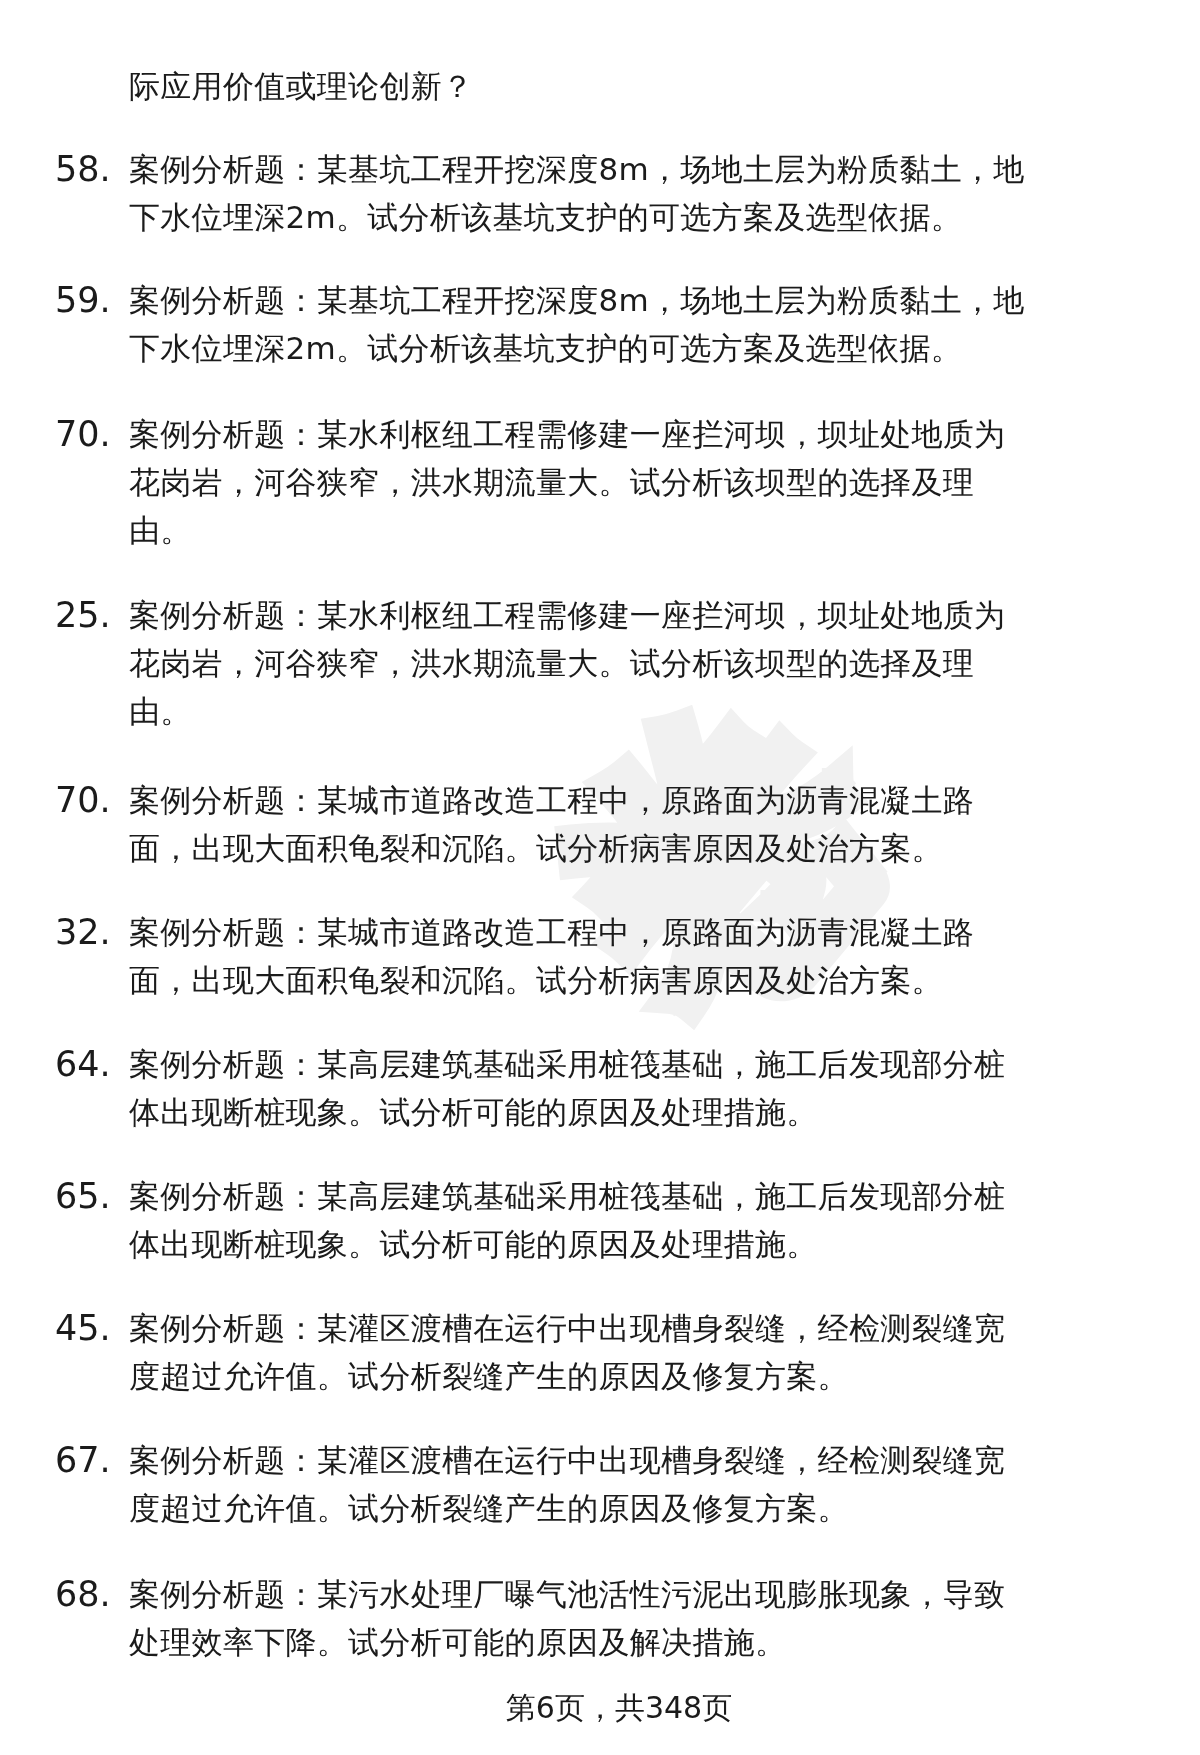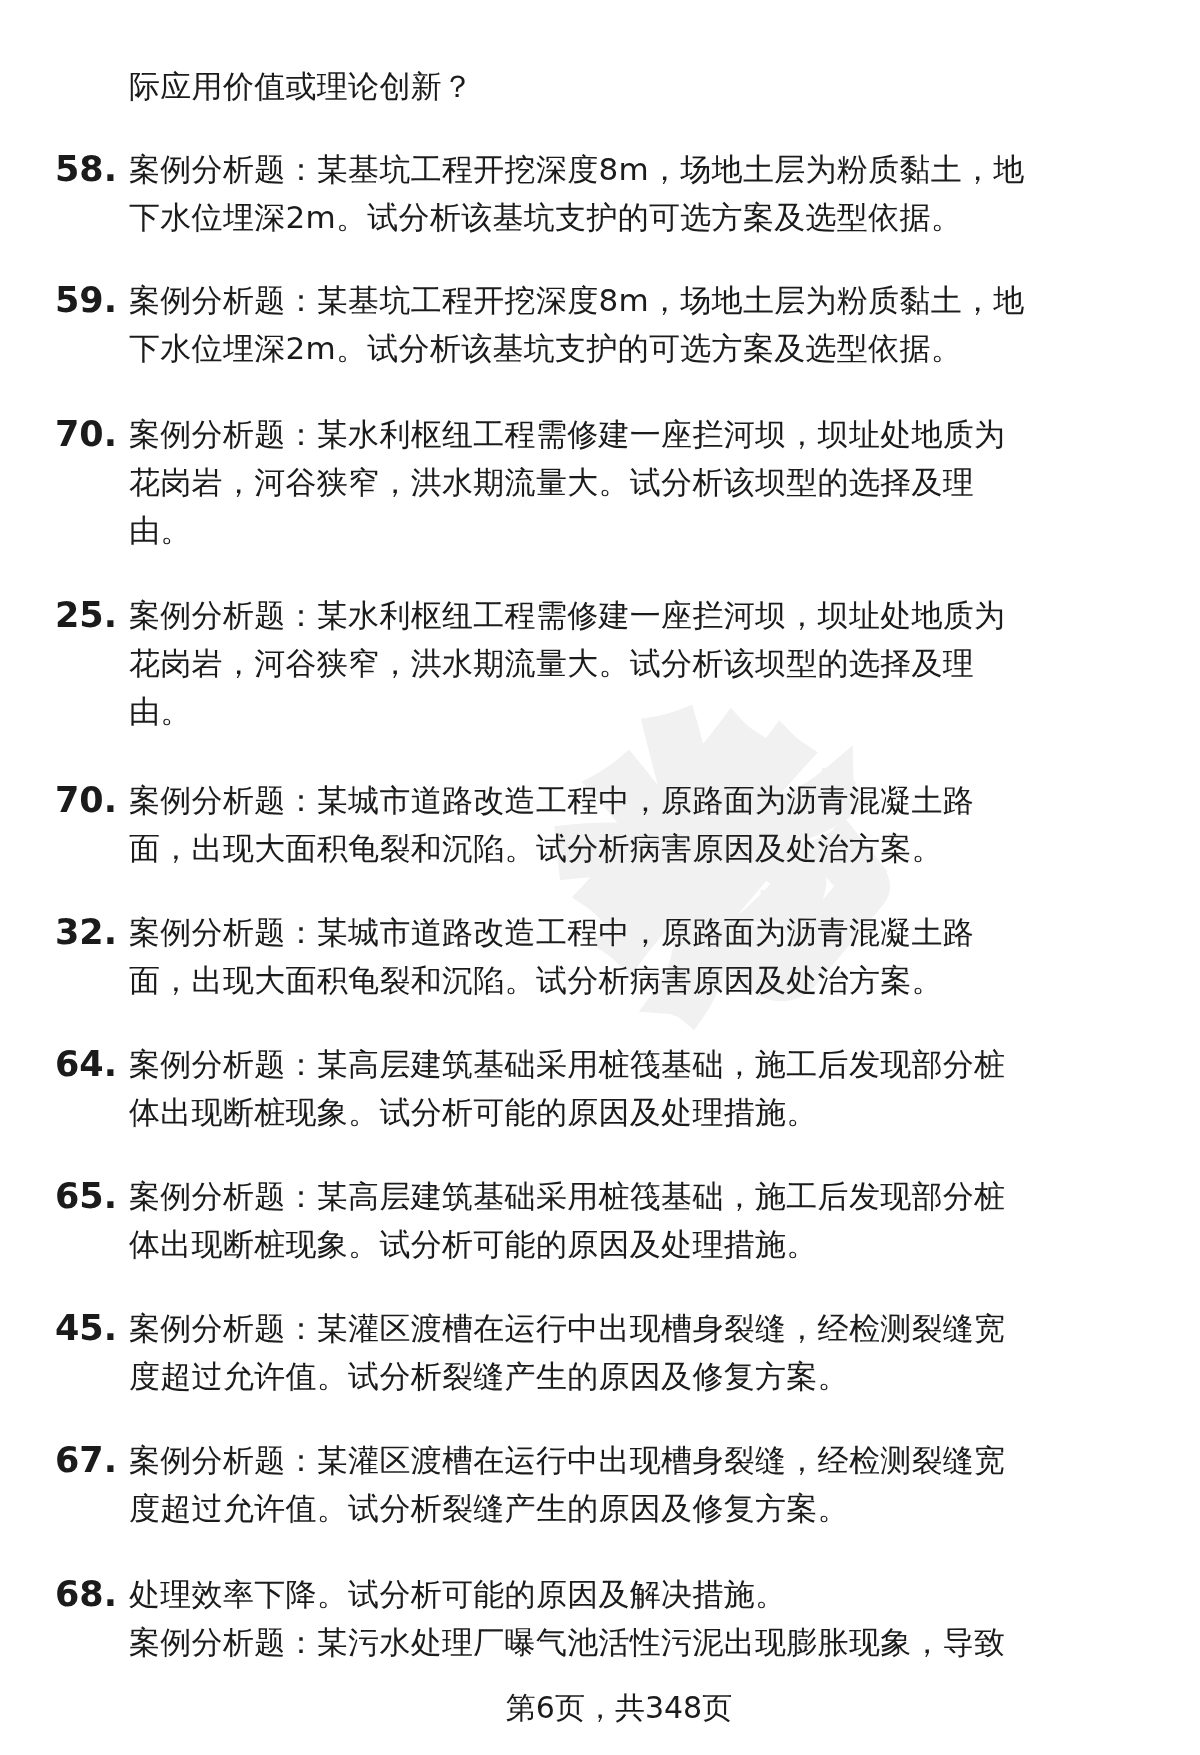--- a/index.html
+++ b/index.html
@@ -47,21 +47,20 @@
     left: 0;
     width: 1200px;
   }
   .num {
     position: absolute;
     left: 55px;
     top: 0;
     font-size: 35px;
     line-height: 48px;
     letter-spacing: 0px;
-    font-weight: bold;
   }
   .lines {
     position: absolute;
     left: 129px;
     top: 0;
   }
   .line {
     display: block;
     font-size: 31px;
     line-height: 48px;
@@ -172,21 +171,21 @@
     <span class="num">67.</span>
     <div class="lines">
       <span class="line">案例分析题：某灌区渡槽在运行中出现槽身裂缝，经检测裂缝宽</span>
       <span class="line">度超过允许值。试分析裂缝产生的原因及修复方案。</span>
     </div>
   </div>
 
   <div class="item" style="top:1570px">
     <span class="num">68.</span>
     <div class="lines">
+      <span class="line">案例分析题：某污水处理厂曝气池活性污泥出现膨胀现象，导致</span>
       <span class="line">处理效率下降。试分析可能的原因及解决措施。</span>
-      <span class="line">案例分析题：某污水处理厂曝气池活性污泥出现膨胀现象，导致</span>
     </div>
   </div>
 
   <div class="footer">
     <span>第6页，共348页</span>
   </div>
 </div>
 
 </body></html>

